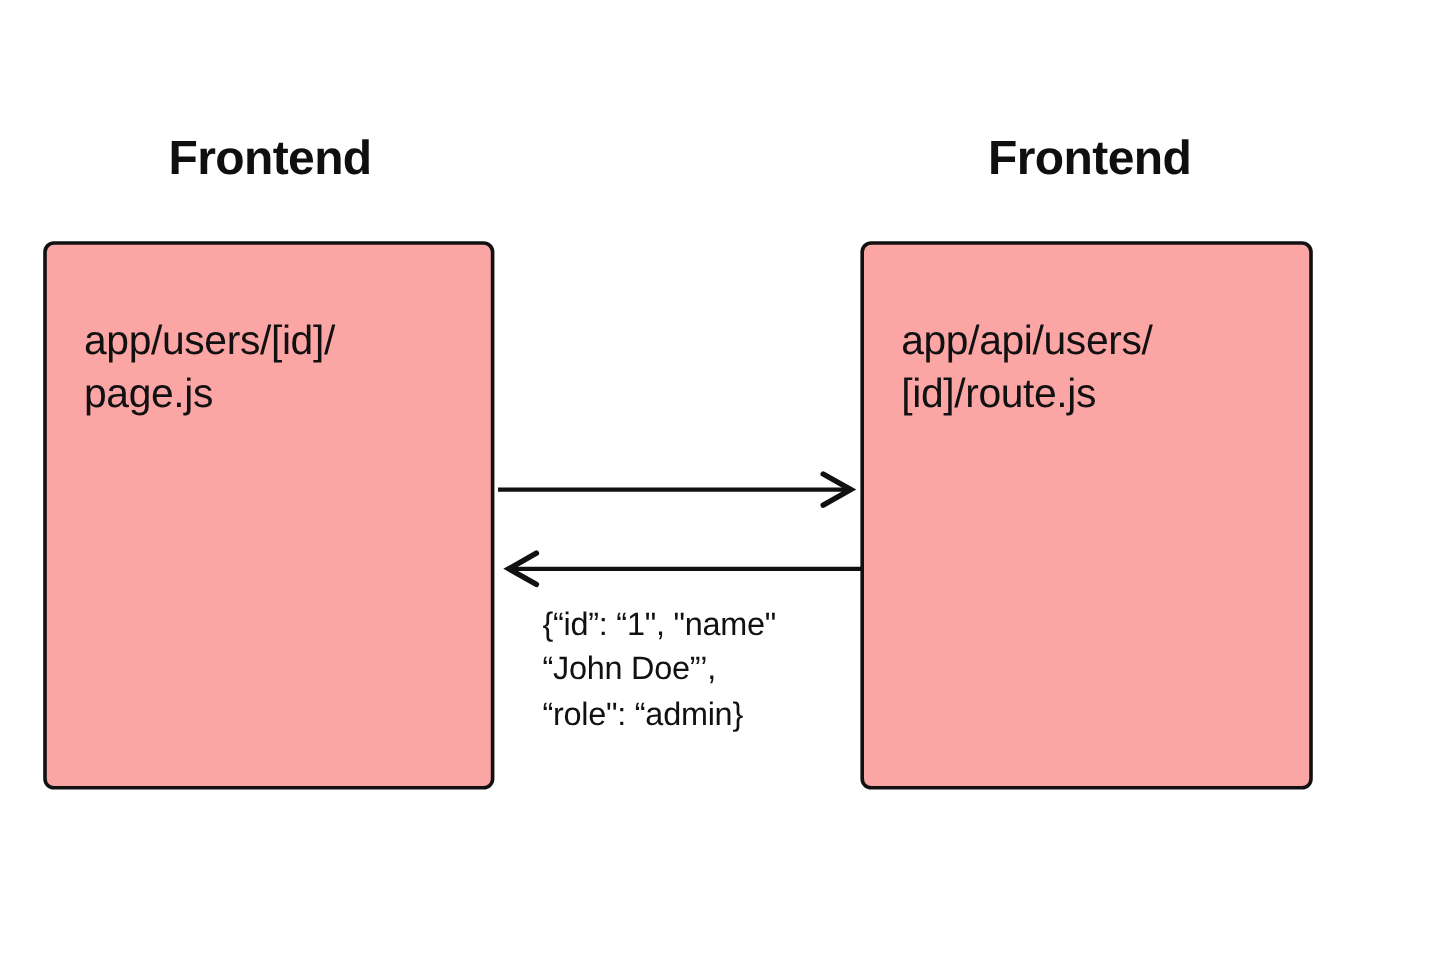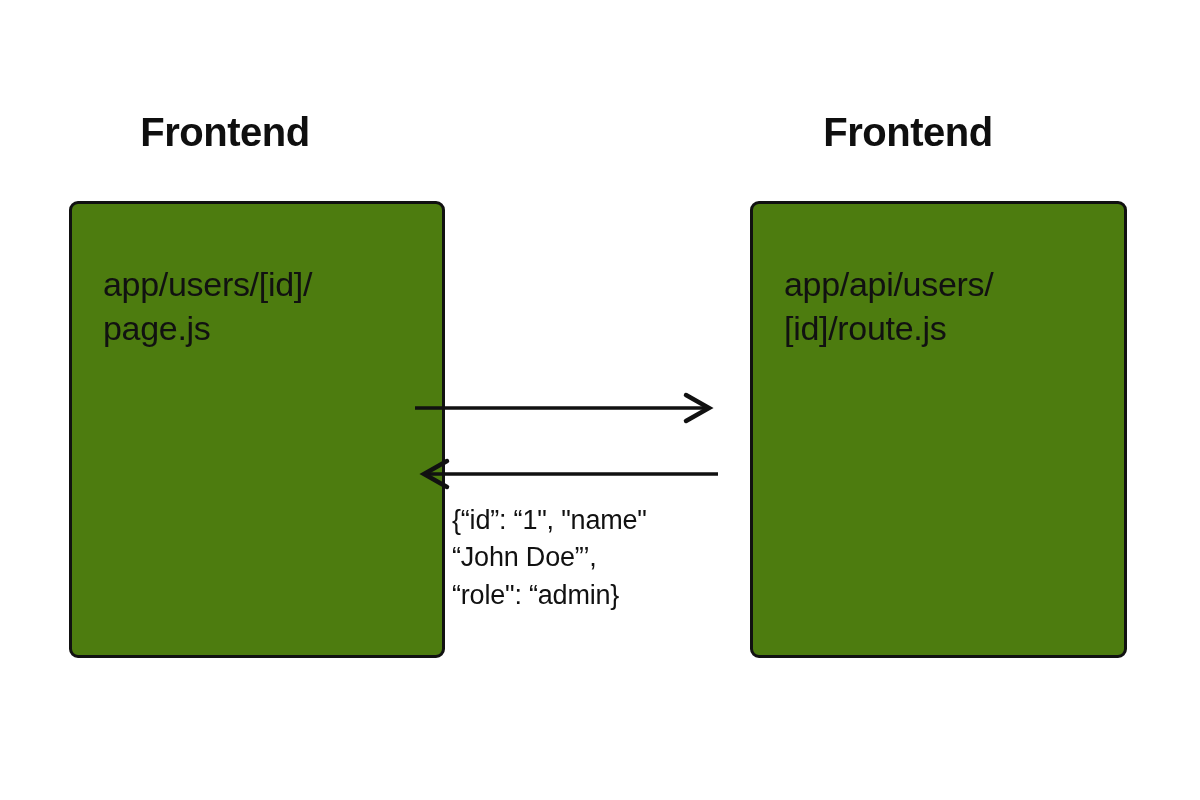--- a/index.html
+++ b/index.html
@@ -40,24 +40,23 @@
   #title-backend {
     left: 683px;
     top: 112px;
     width: 450px;
   }
 
   
   .node-box {
     position: absolute;
     box-sizing: border-box;
-    background: #4d7c0f;
+    background: #fca5a5;
     border: 3px solid #111111;
     border-radius: 9px;
-    margin-left: 33px;
   }
   #box-frontend {
     left: 36px;
     top: 201px;
     width: 376px;
     height: 457px;
   }
   #box-backend {
     left: 717px;
     top: 201px;

